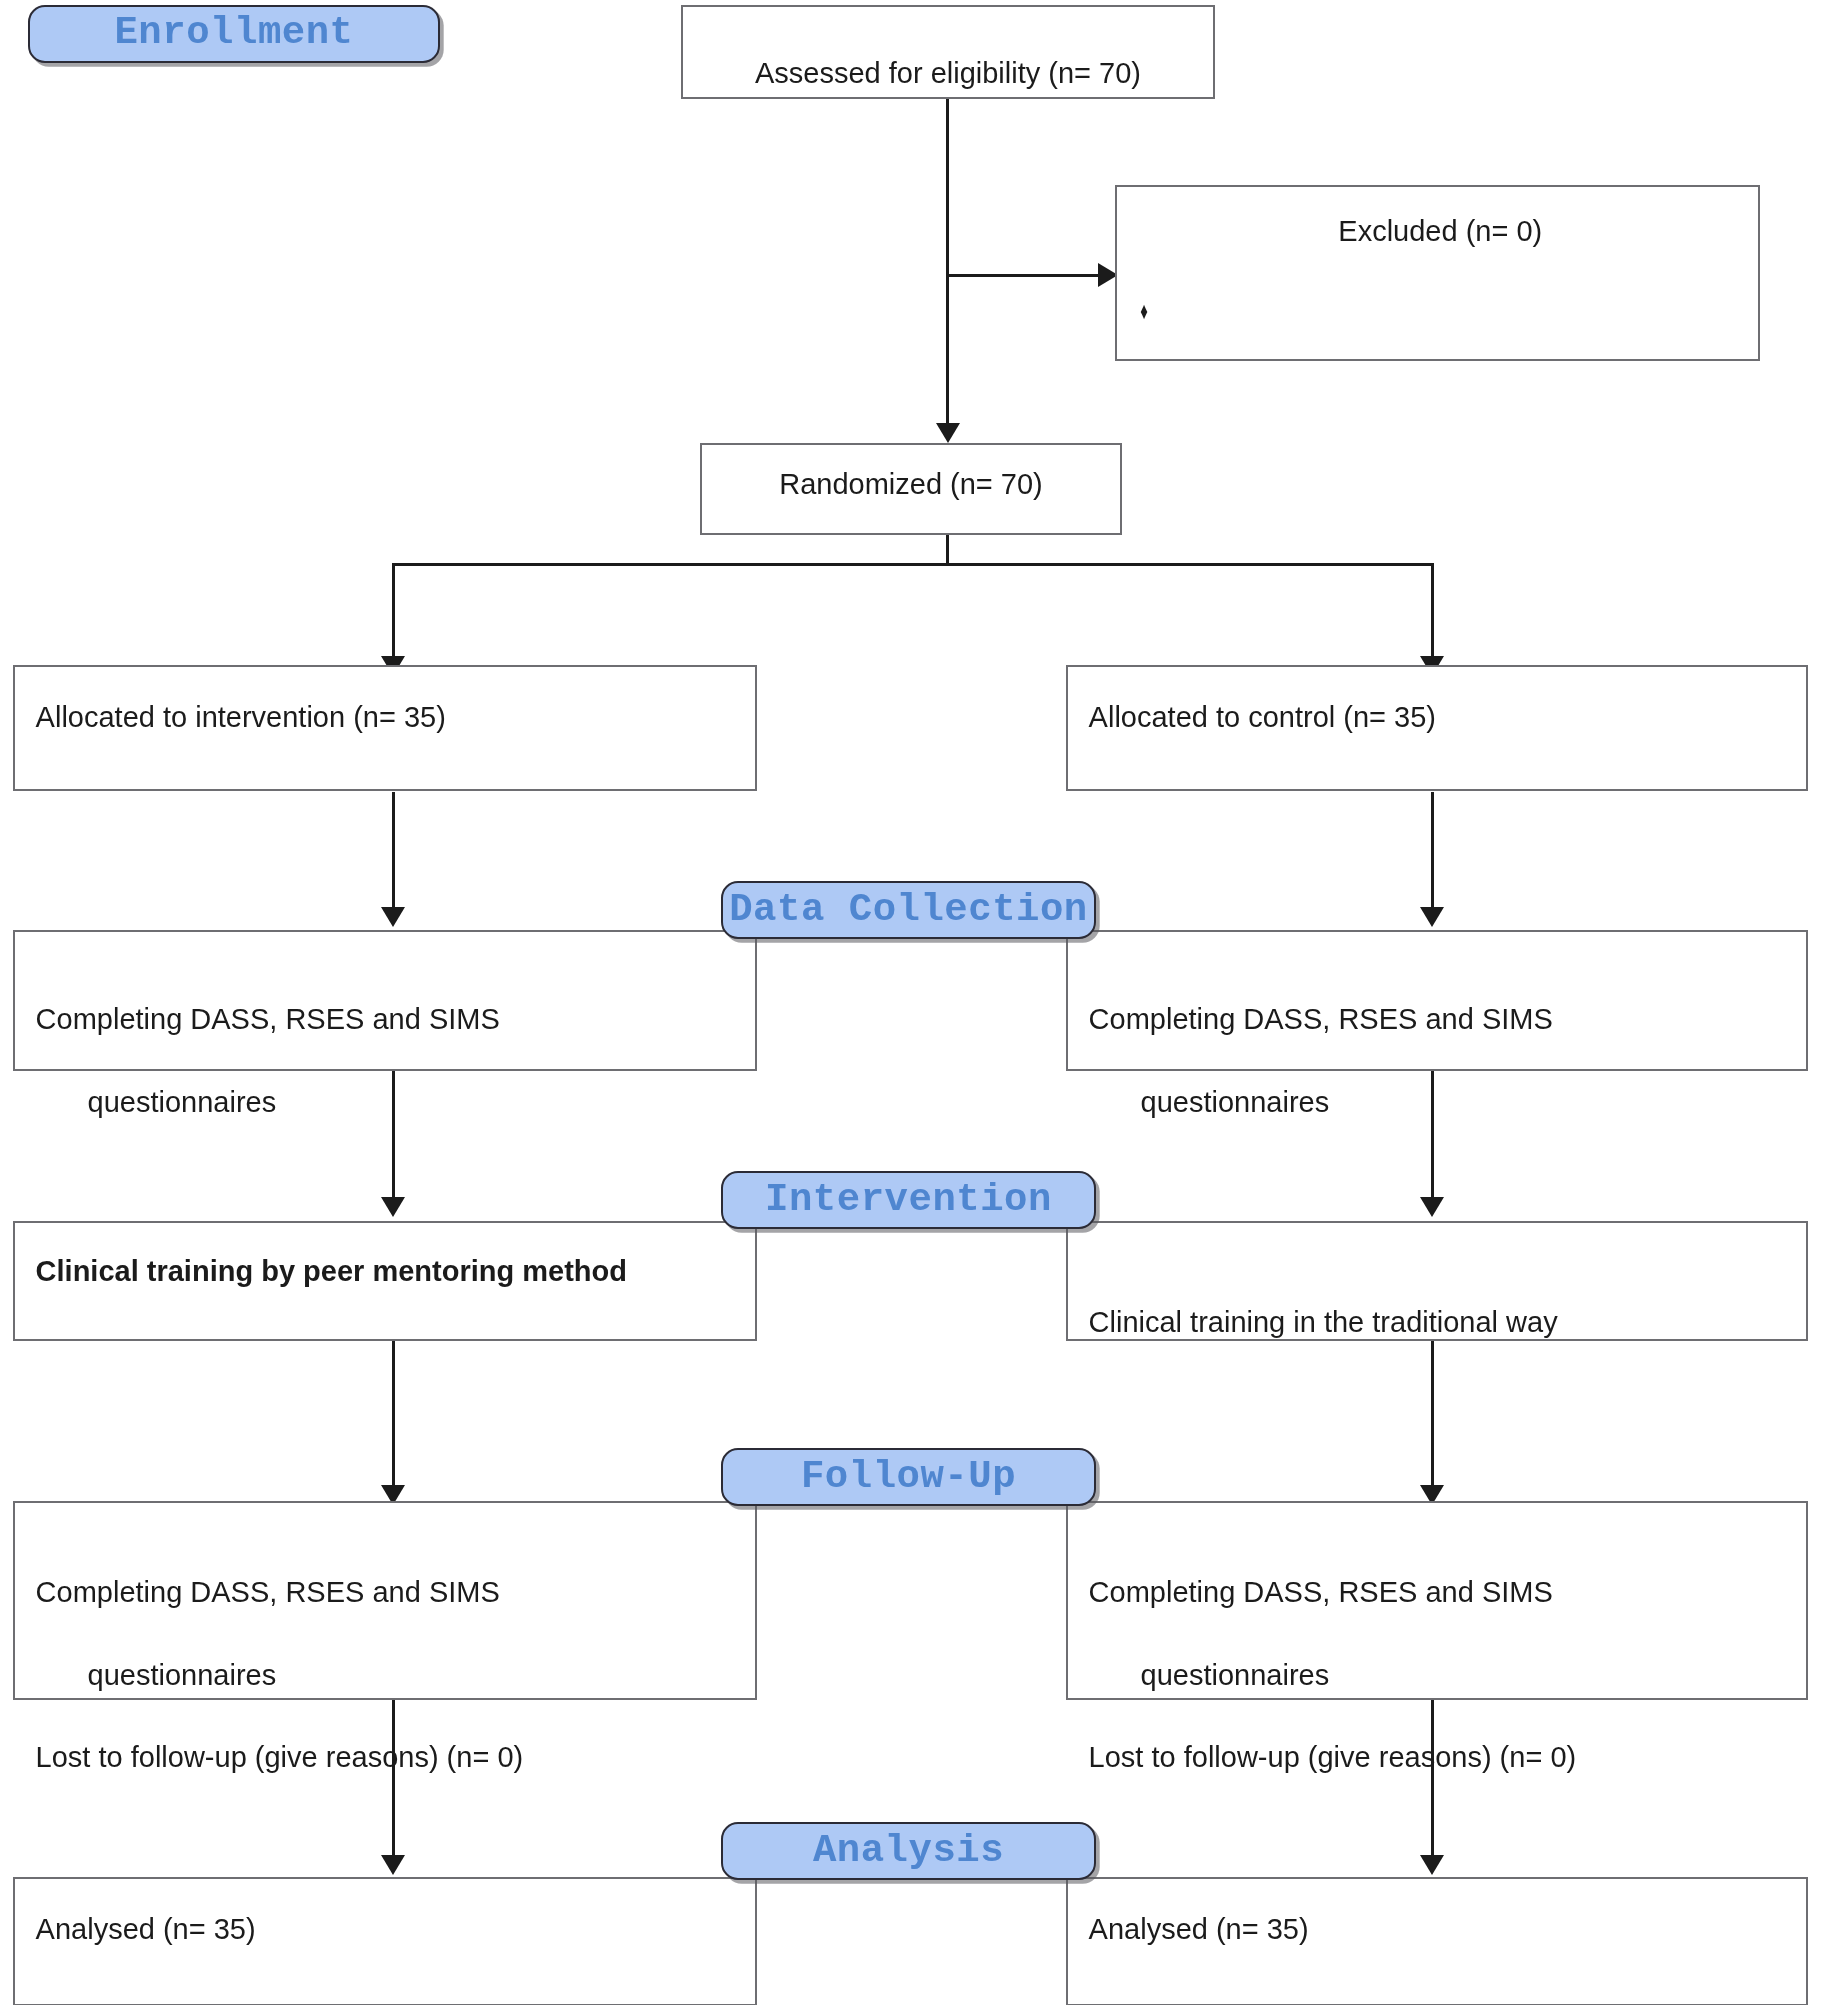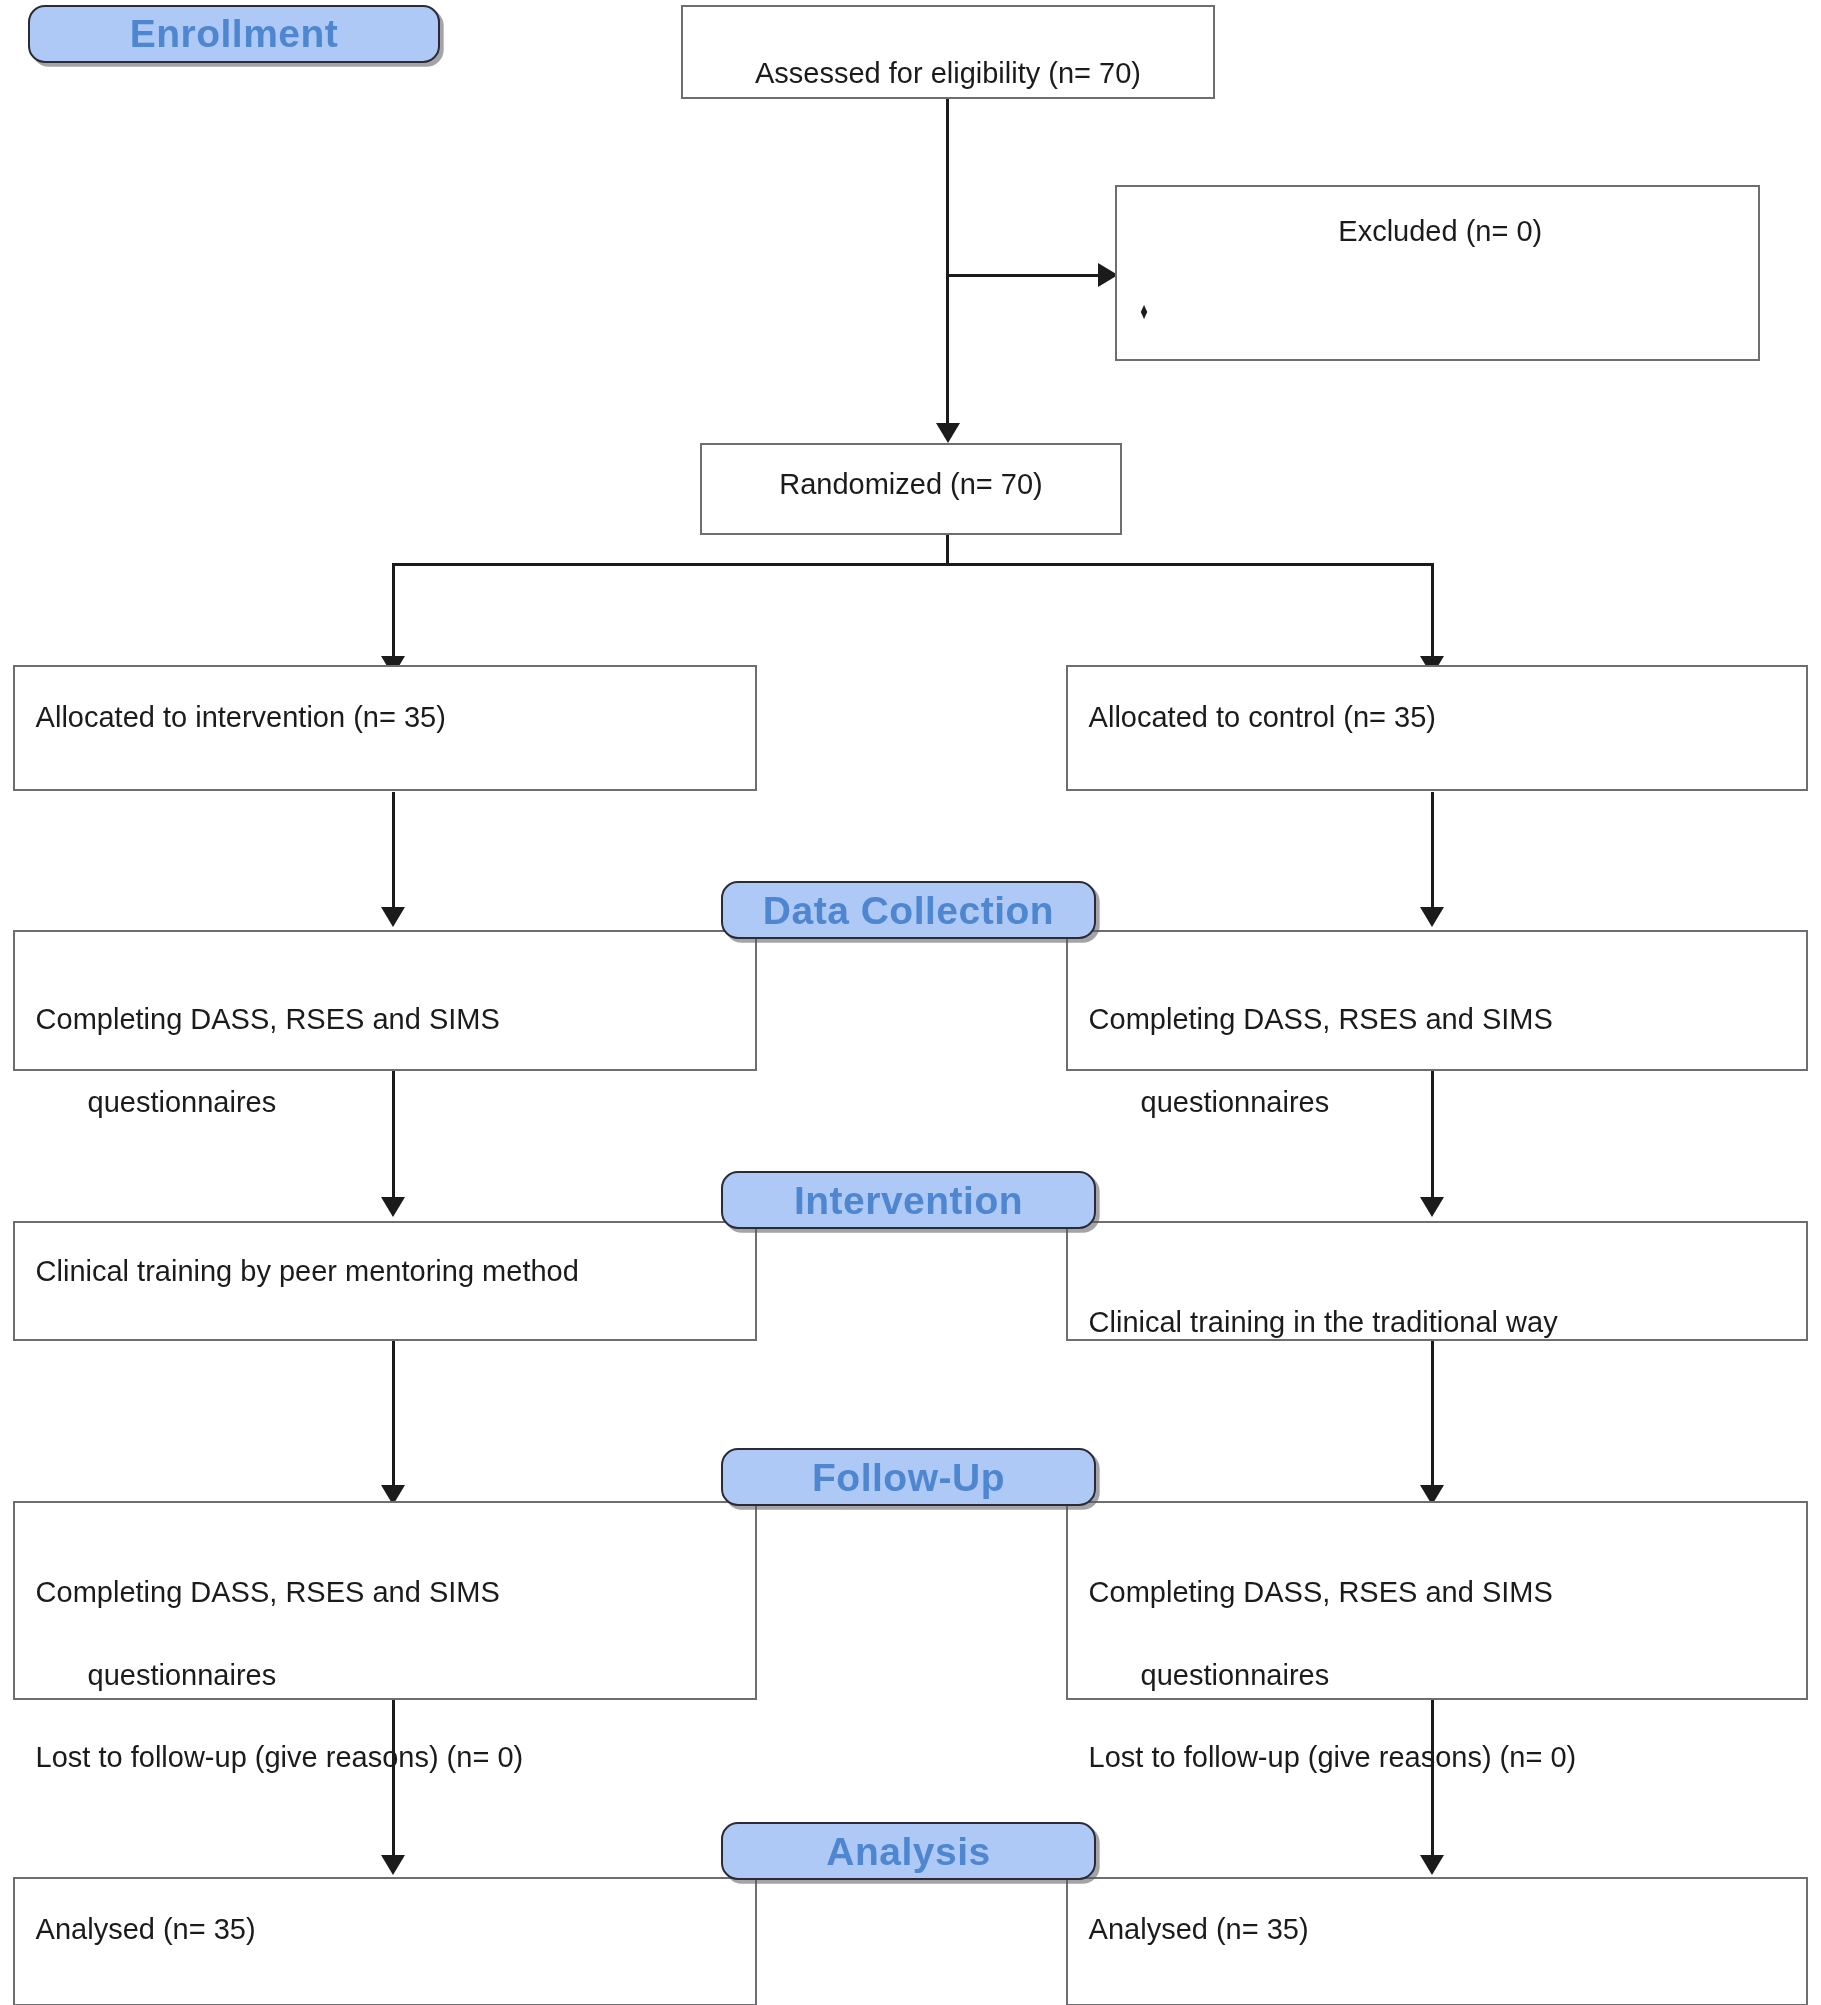--- a/index.html
+++ b/index.html
@@ -23,20 +23,21 @@
     position: absolute;
     box-sizing: border-box;
     background: #aec9f5;
     border: 2.8px solid #2b2b36;
     border-radius: 17px;
     box-shadow: 3.7px 3.7px 0 rgba(90,90,95,0.55);
     display: flex;
     align-items: center;
     justify-content: center;
     z-index: 40;
+    font-family: Liberation Mono, monospace;
   }
   .stage-badge span {
     color: #4f86d0;
     font-weight: bold;
     font-size: 39px;
     letter-spacing: 0.5px;
     line-height: 1;
   }
 
   
@@ -176,21 +177,21 @@
 
   <div class="stage-badge" style="left:721px; top:881px; width:375px; height:58px;">
     <span>Data Collection</span>
   </div>
 
   <div class="vline" style="left:392px; top:1071px; height:136px;"></div>
   <div class="arrow-down" style="left:381px; top:1197px;"></div>
   <div class="vline" style="left:1431px; top:1071px; height:136px;"></div>
   <div class="arrow-down" style="left:1420px; top:1197px;"></div>
 
-  <div class="flowbox" style="left:13px; top:1221px; width:744px; height:120px;">
+  <div class="flowbox" style="left:13px; top:1221px; width:744px; height:120px;font-weight:bold;">
     <div class="txt" style="top:28px;">Clinical training by peer mentoring method</div>
   </div>
   <div class="flowbox" style="left:1066px; top:1221px; width:742px; height:120px;">
     <div class="txt" style="top:40px;margin-top:39px;">Clinical training in the traditional way</div>
   </div>
 
   <div class="stage-badge" style="left:721px; top:1171px; width:375px; height:58px;">
     <span>Intervention</span>
   </div>
 

